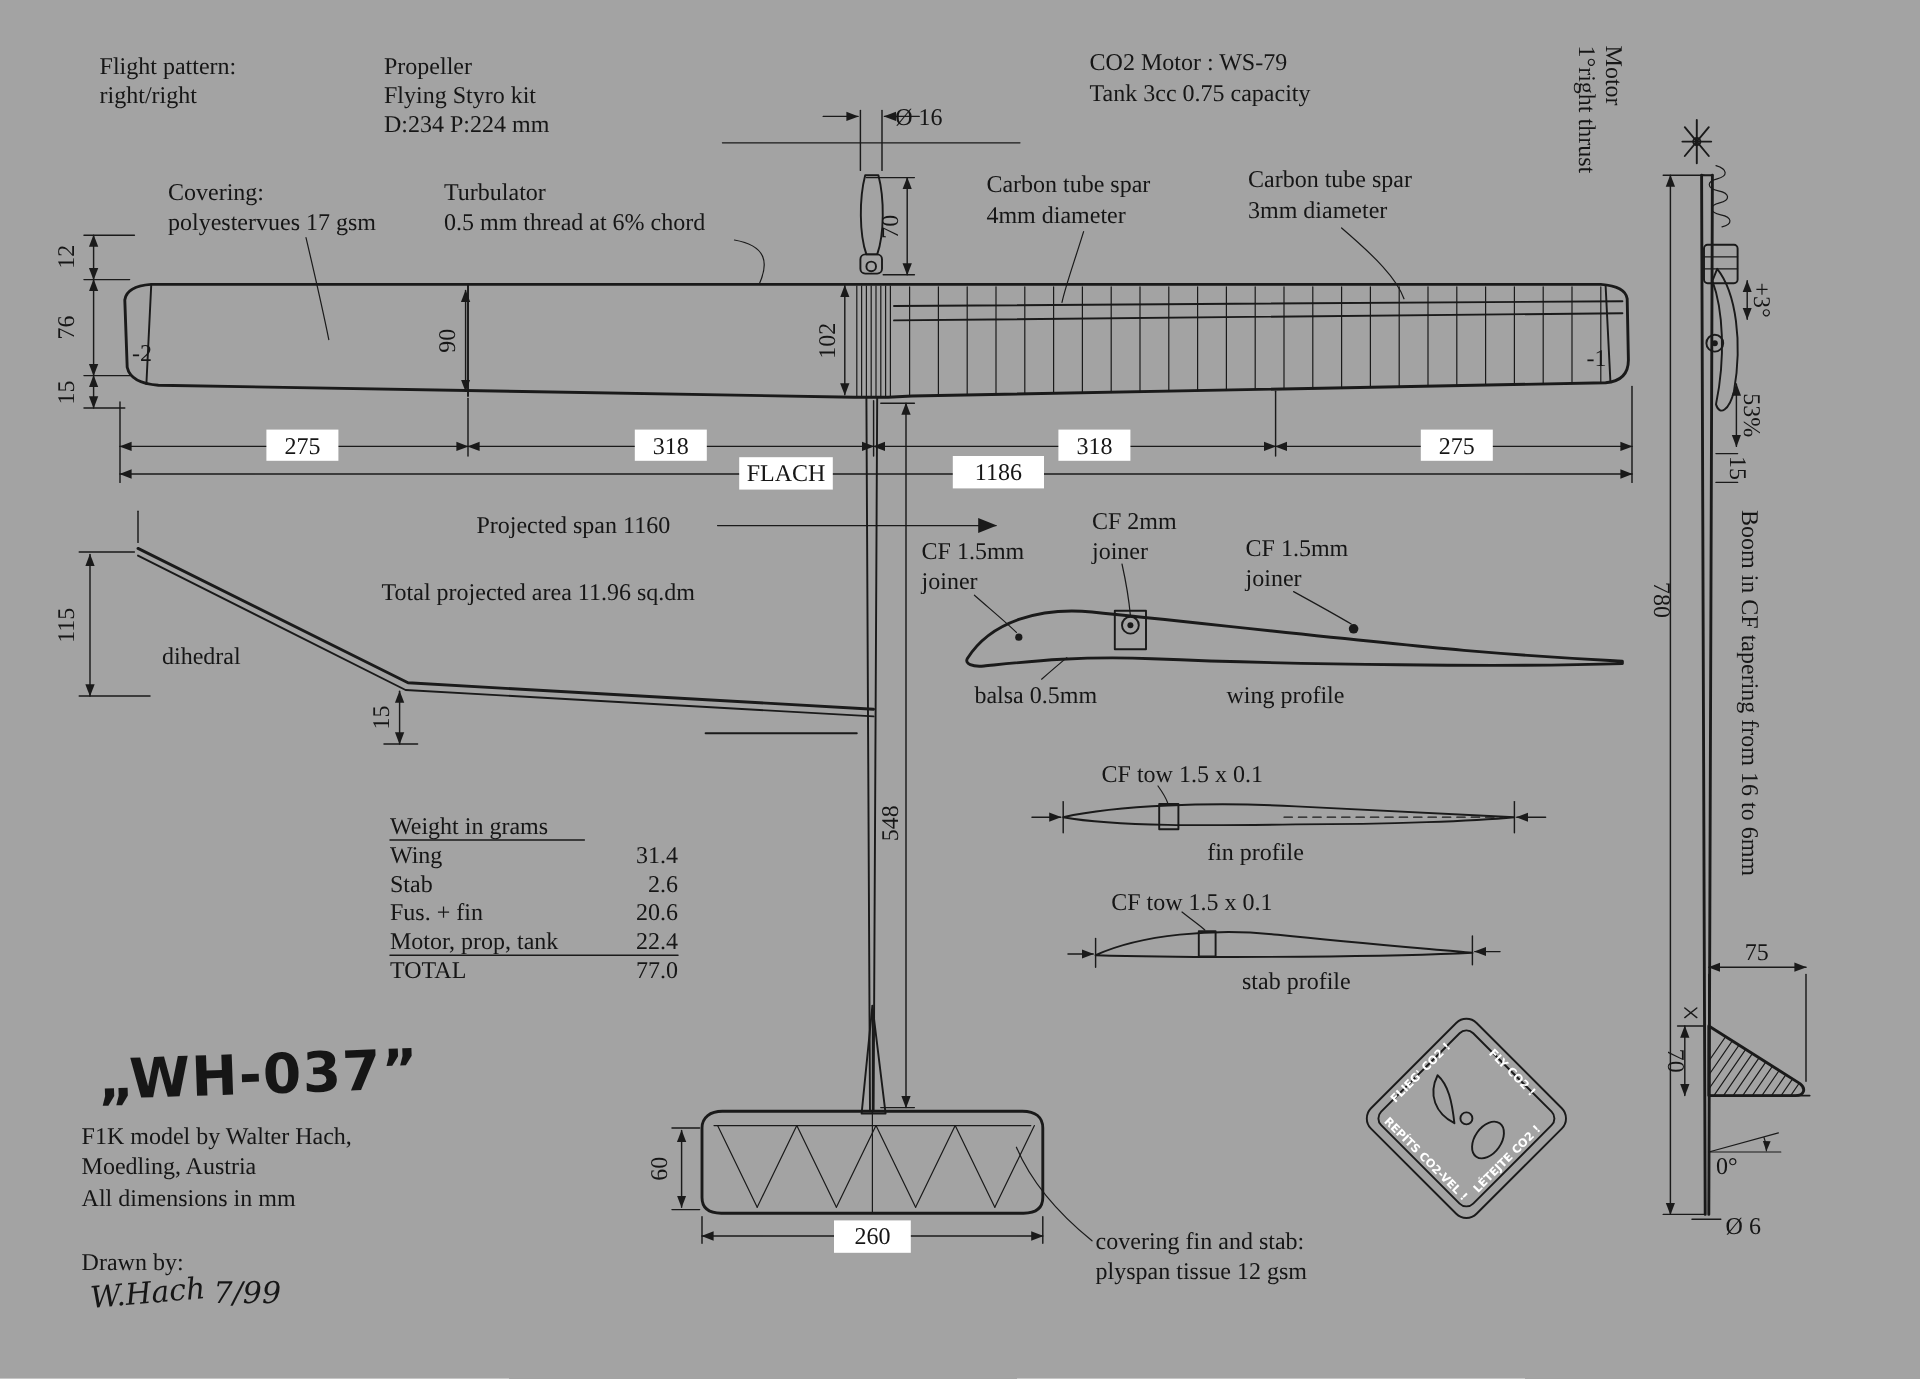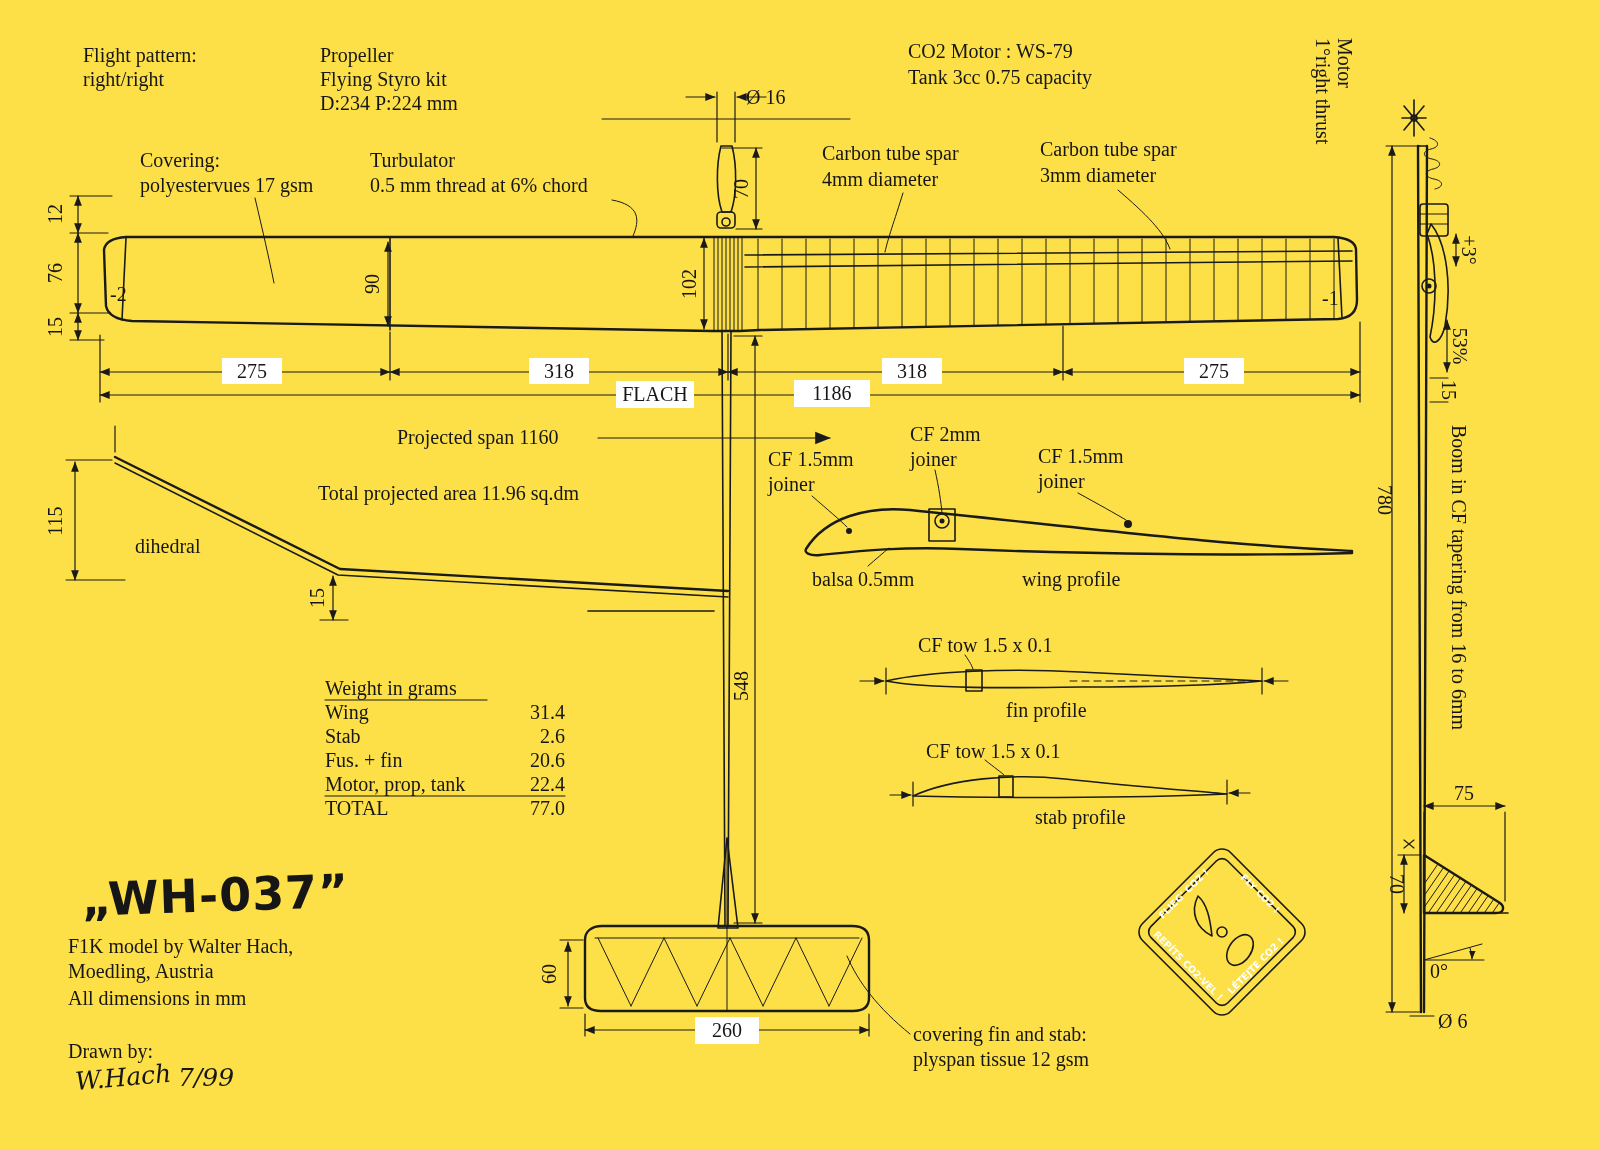--- a/index.html
+++ b/index.html
@@ -1,16 +1,16 @@
 <!DOCTYPE html>
 <html><head>
 <meta charset="utf-8">
 <style>
   html,body{margin:0;padding:0;background:#ffffff;}
-  .page{position:relative;width:1600px;height:1149px;background:#fde047;overflow:hidden;}
+  .page{position:relative;width:1600px;height:1149px;background:#a3a3a3;overflow:hidden;}
   svg{position:absolute;inset:0;}
   svg line,svg path,svg rect,svg circle,svg ellipse,svg polyline{
     stroke:#1a1a1a;fill:none;stroke-width:1.6;stroke-linecap:round;stroke-linejoin:round;}
   svg .thick{stroke-width:2.4;}
   svg .thin{stroke-width:1.0;}
   svg .dimline{stroke-width:1.2;}
   svg .fillink{fill:#1a1a1a;stroke:none;}
   svg .mask{fill:#ffffff;stroke:none;}
   svg text{font-family:"Liberation Serif",serif;font-size:20px;fill:#161616;stroke:none;}
   svg text.dim{font-size:20px;}

